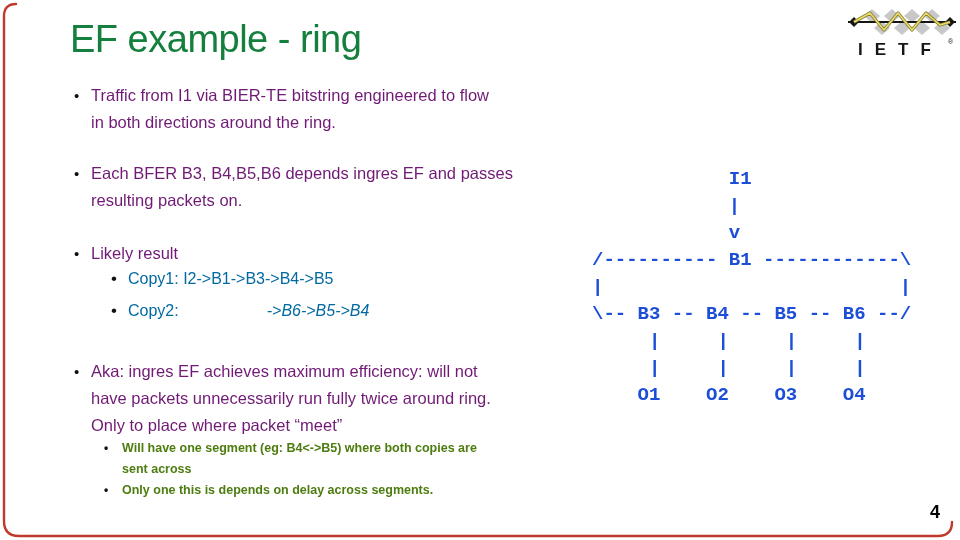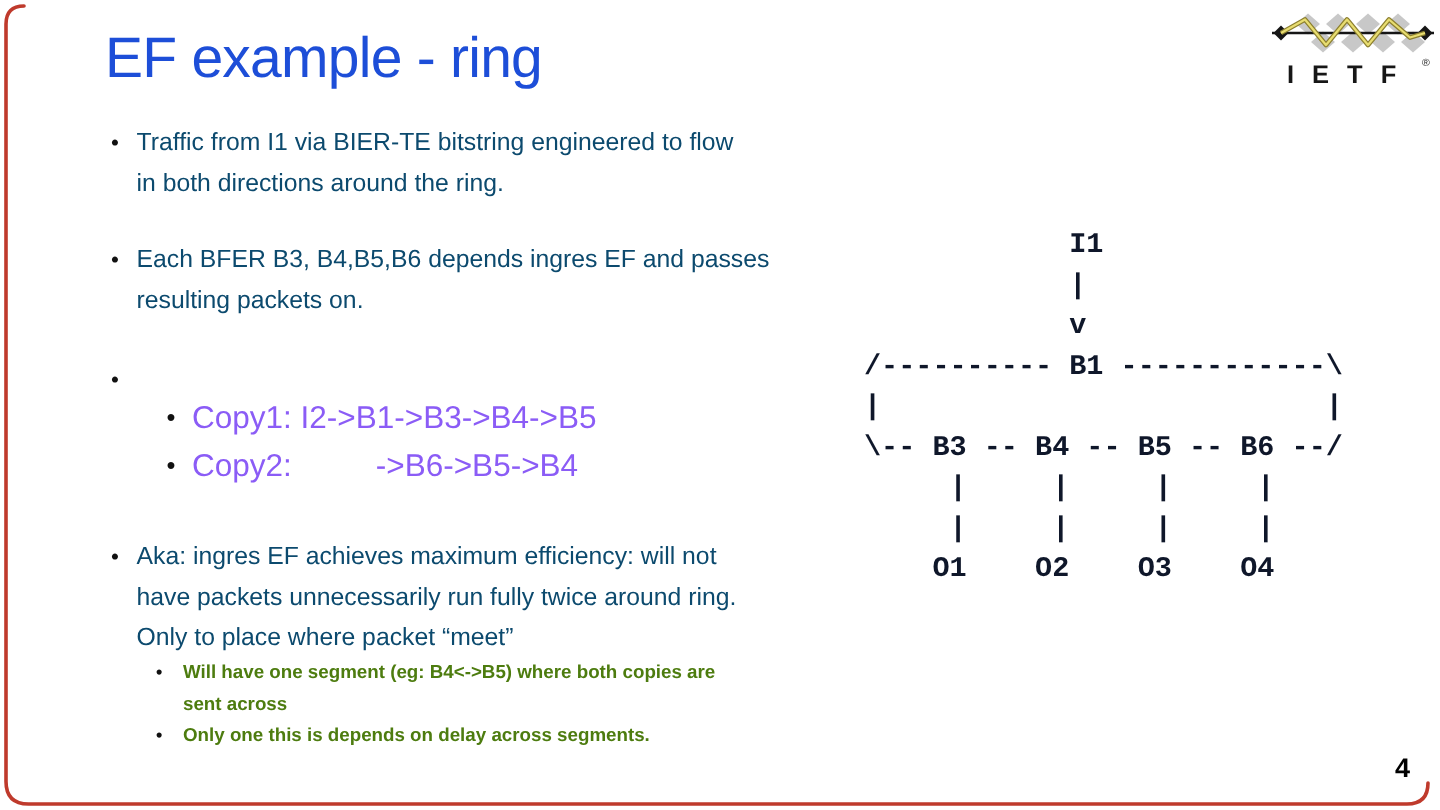--- a/index.html
+++ b/index.html
@@ -6,40 +6,40 @@
   body{
     width:960px;height:540px;position:relative;overflow:hidden;
     background:#ffffff;
     font-family:"Liberation Sans", sans-serif;
     color:#111;
   }
   .abs{position:absolute;}
   #title{
     left:70px;top:16px;
     font-size:38px;line-height:46px;
-    color:#1d4ed8;
+    color:#15803d;
     letter-spacing:-0.5px;
   }
   .b-row{position:absolute;display:flex;align-items:flex-start;}
   .dot{flex:0 0 auto;}
   .dot-l1{font-size:15px;line-height:27px;width:17px;color:#111;}
   .dot-l2{font-size:17px;line-height:31px;width:17px;color:#111;}
   .dot-l3{font-size:12px;line-height:21px;width:18px;color:#111;font-weight:bold;}
-  .txt-l1{font-size:16.5px;line-height:27px;white-space:pre-line;color:#0c4a6e;}
-  .txt-l2{font-size:21px;line-height:31px;white-space:pre-line;color:#8b5cf6;}
+  .txt-l1{font-size:16.5px;line-height:27px;white-space:pre-line;color:#701a75;}
+  .txt-l2{font-size:16px;line-height:31px;white-space:pre-line;color:#0369a1;}
   .txt-l3{font-size:12.5px;line-height:21px;white-space:pre-line;color:#4d7c0f;font-weight:bold;}
-  .copy2-gap{margin-left:56px;}
+  .copy2-gap{margin-left:88px;font-style:italic;}
   #diagram{
     left:576px;top:150px;
-    margin:0;
+    margin:16px;
     font-family:"Liberation Mono","DejaVu Sans Mono",monospace;
     font-weight:bold;
     font-size:19px;line-height:27px;
     white-space:pre;
-    color:#0f172a;
+    color:#1d4ed8;
   }
   #page-number{
     right:20px;top:502px;
     font-size:18px;font-weight:bold;color:#000;
   }
   #accent-line{left:0;top:0;}
   #ietf-logo{left:846px;top:7px;}
 </style>
 </head>
 <body>
@@ -81,20 +81,21 @@
 </div>
 
 <div class="b-row" style="left:74px;top:160px;">
   <span class="dot dot-l1">•</span>
   <div class="txt-l1">Each BFER B3, B4,B5,B6 depends ingres EF and passes
 resulting packets on.</div>
 </div>
 
 <div class="b-row" style="left:74px;top:240px;">
   <span class="dot dot-l1">•</span>
+  <div class="txt-l1">Likely result</div>
 </div>
 
 <div class="b-row" style="left:111px;top:263px;">
   <span class="dot dot-l2">•</span>
   <div class="txt-l2">Copy1: I2-&gt;B1-&gt;B3-&gt;B4-&gt;B5</div>
 </div>
 
 <div class="b-row" style="left:111px;top:295px;">
   <span class="dot dot-l2">•</span>
   <div class="txt-l2"><span>Copy2:</span><span class="copy2-gap">-&gt;B6-&gt;B5-&gt;B4</span></div>

